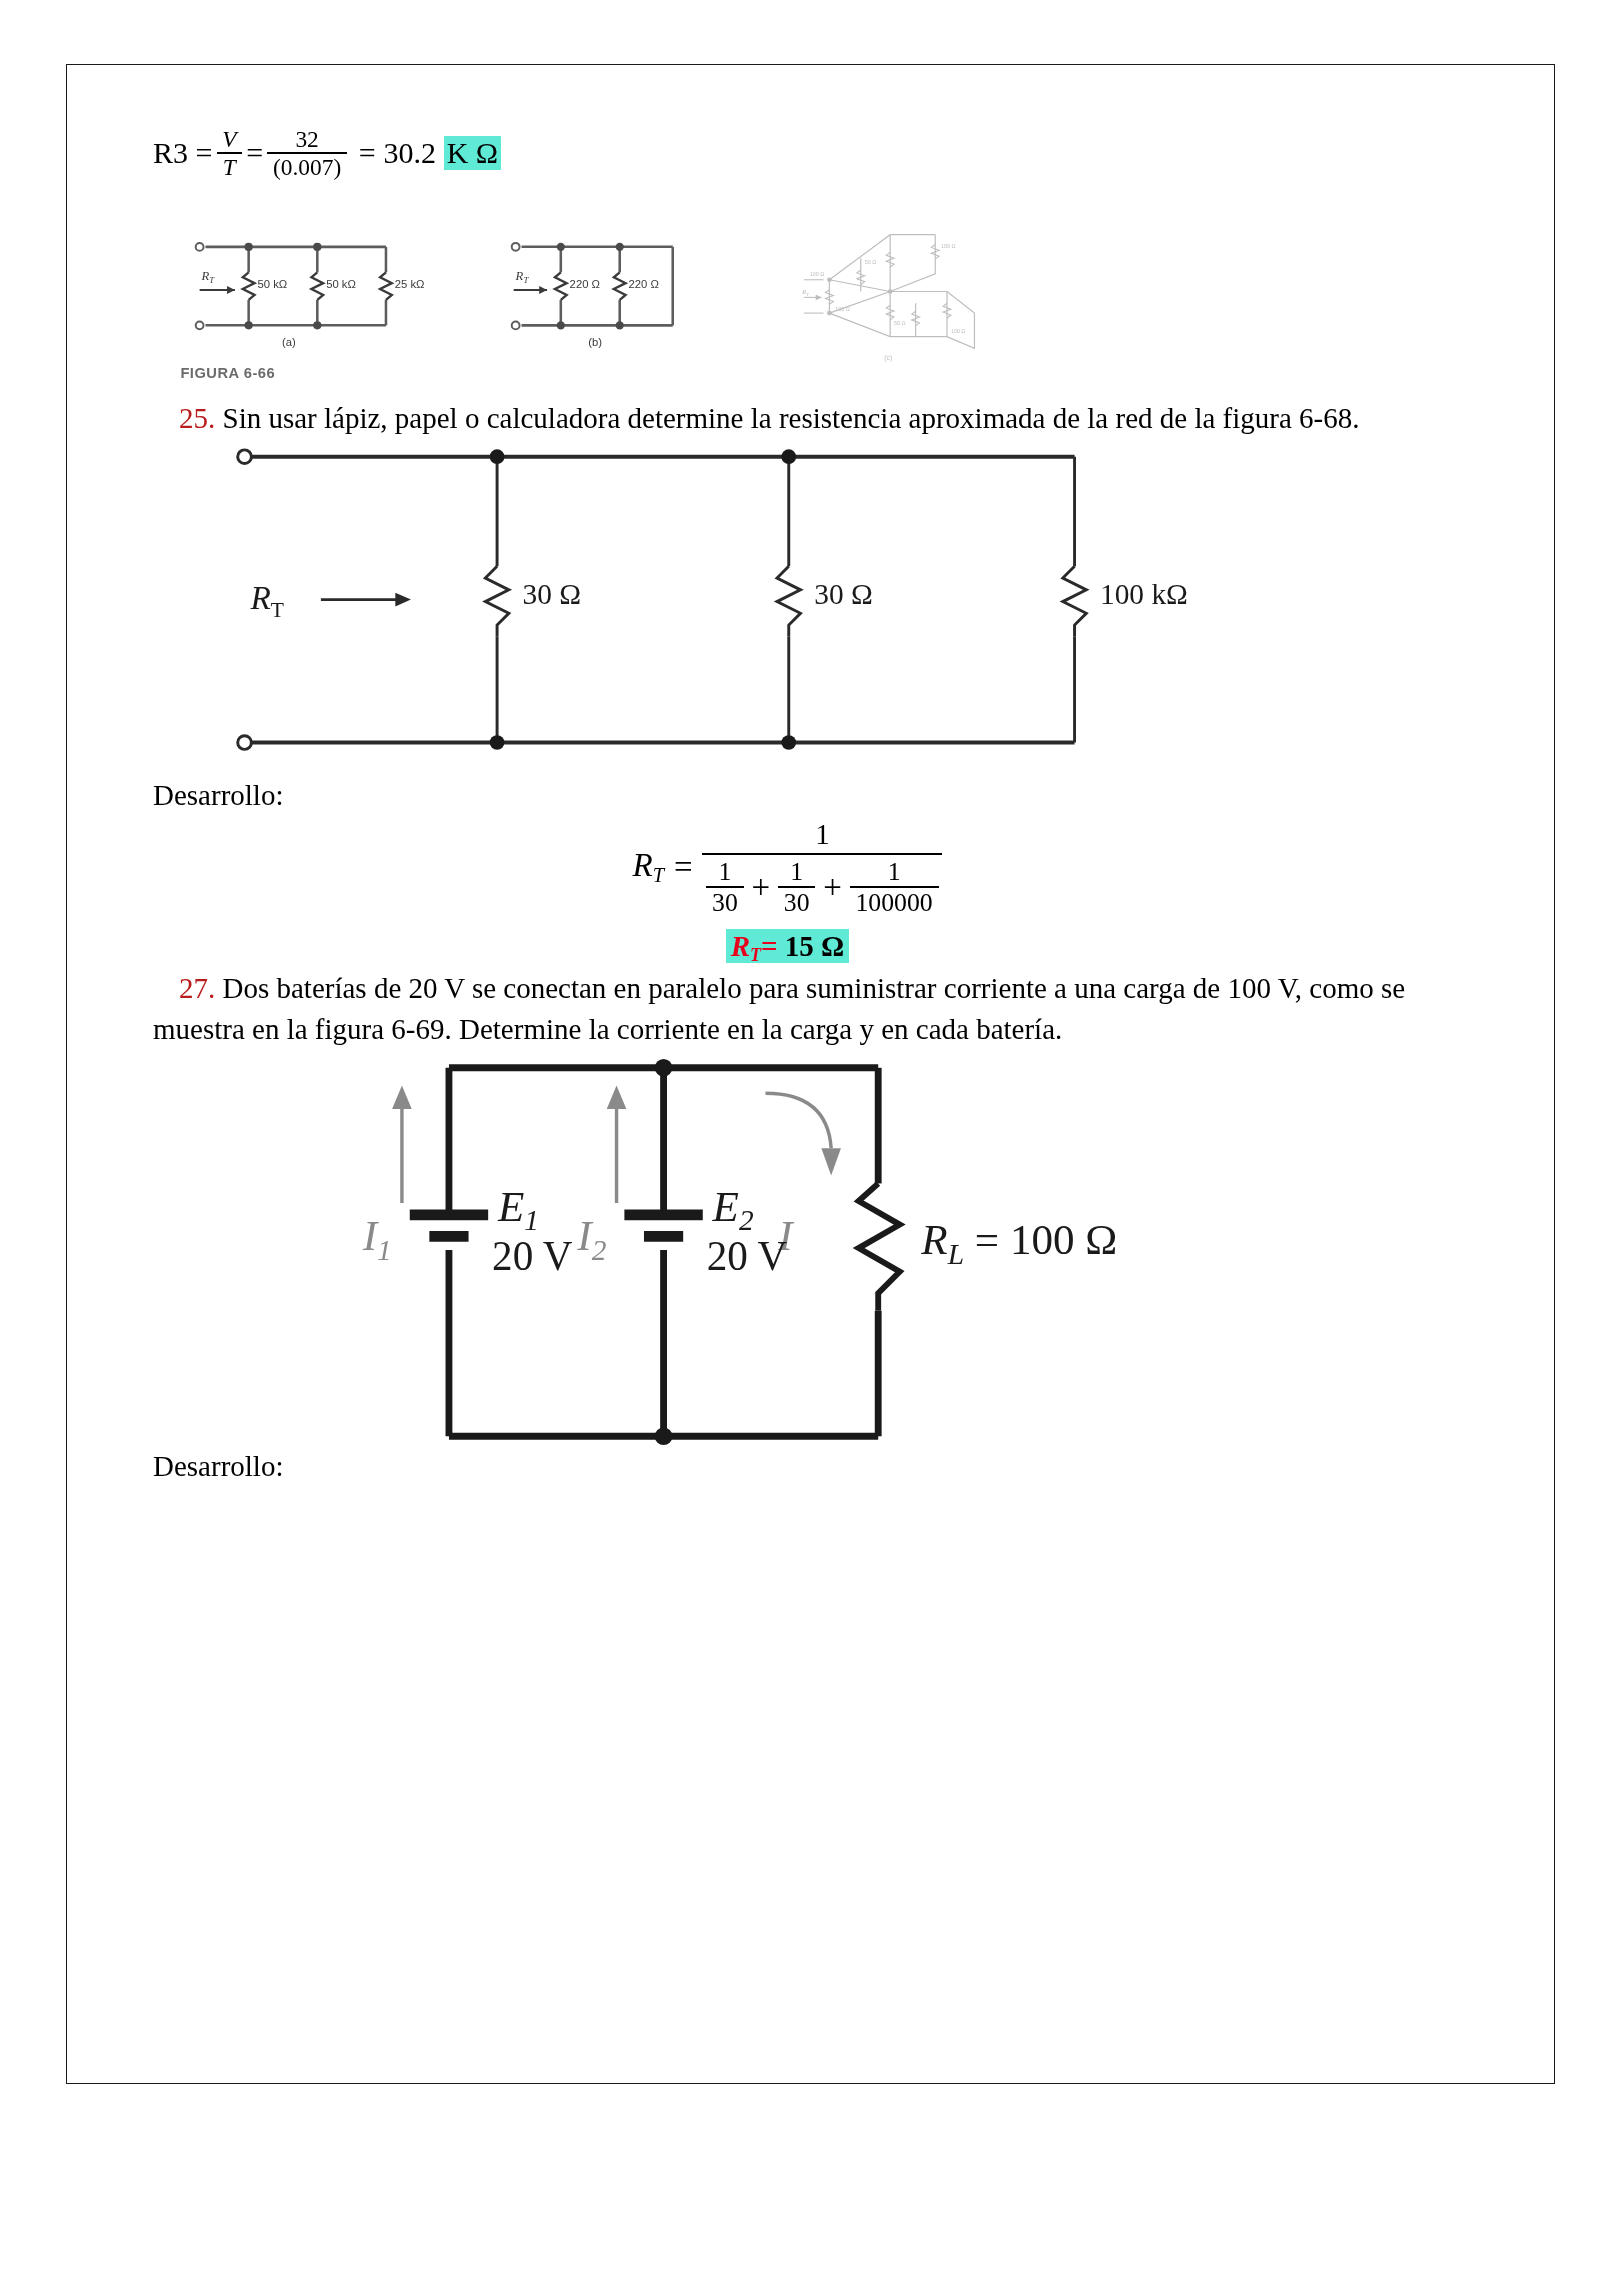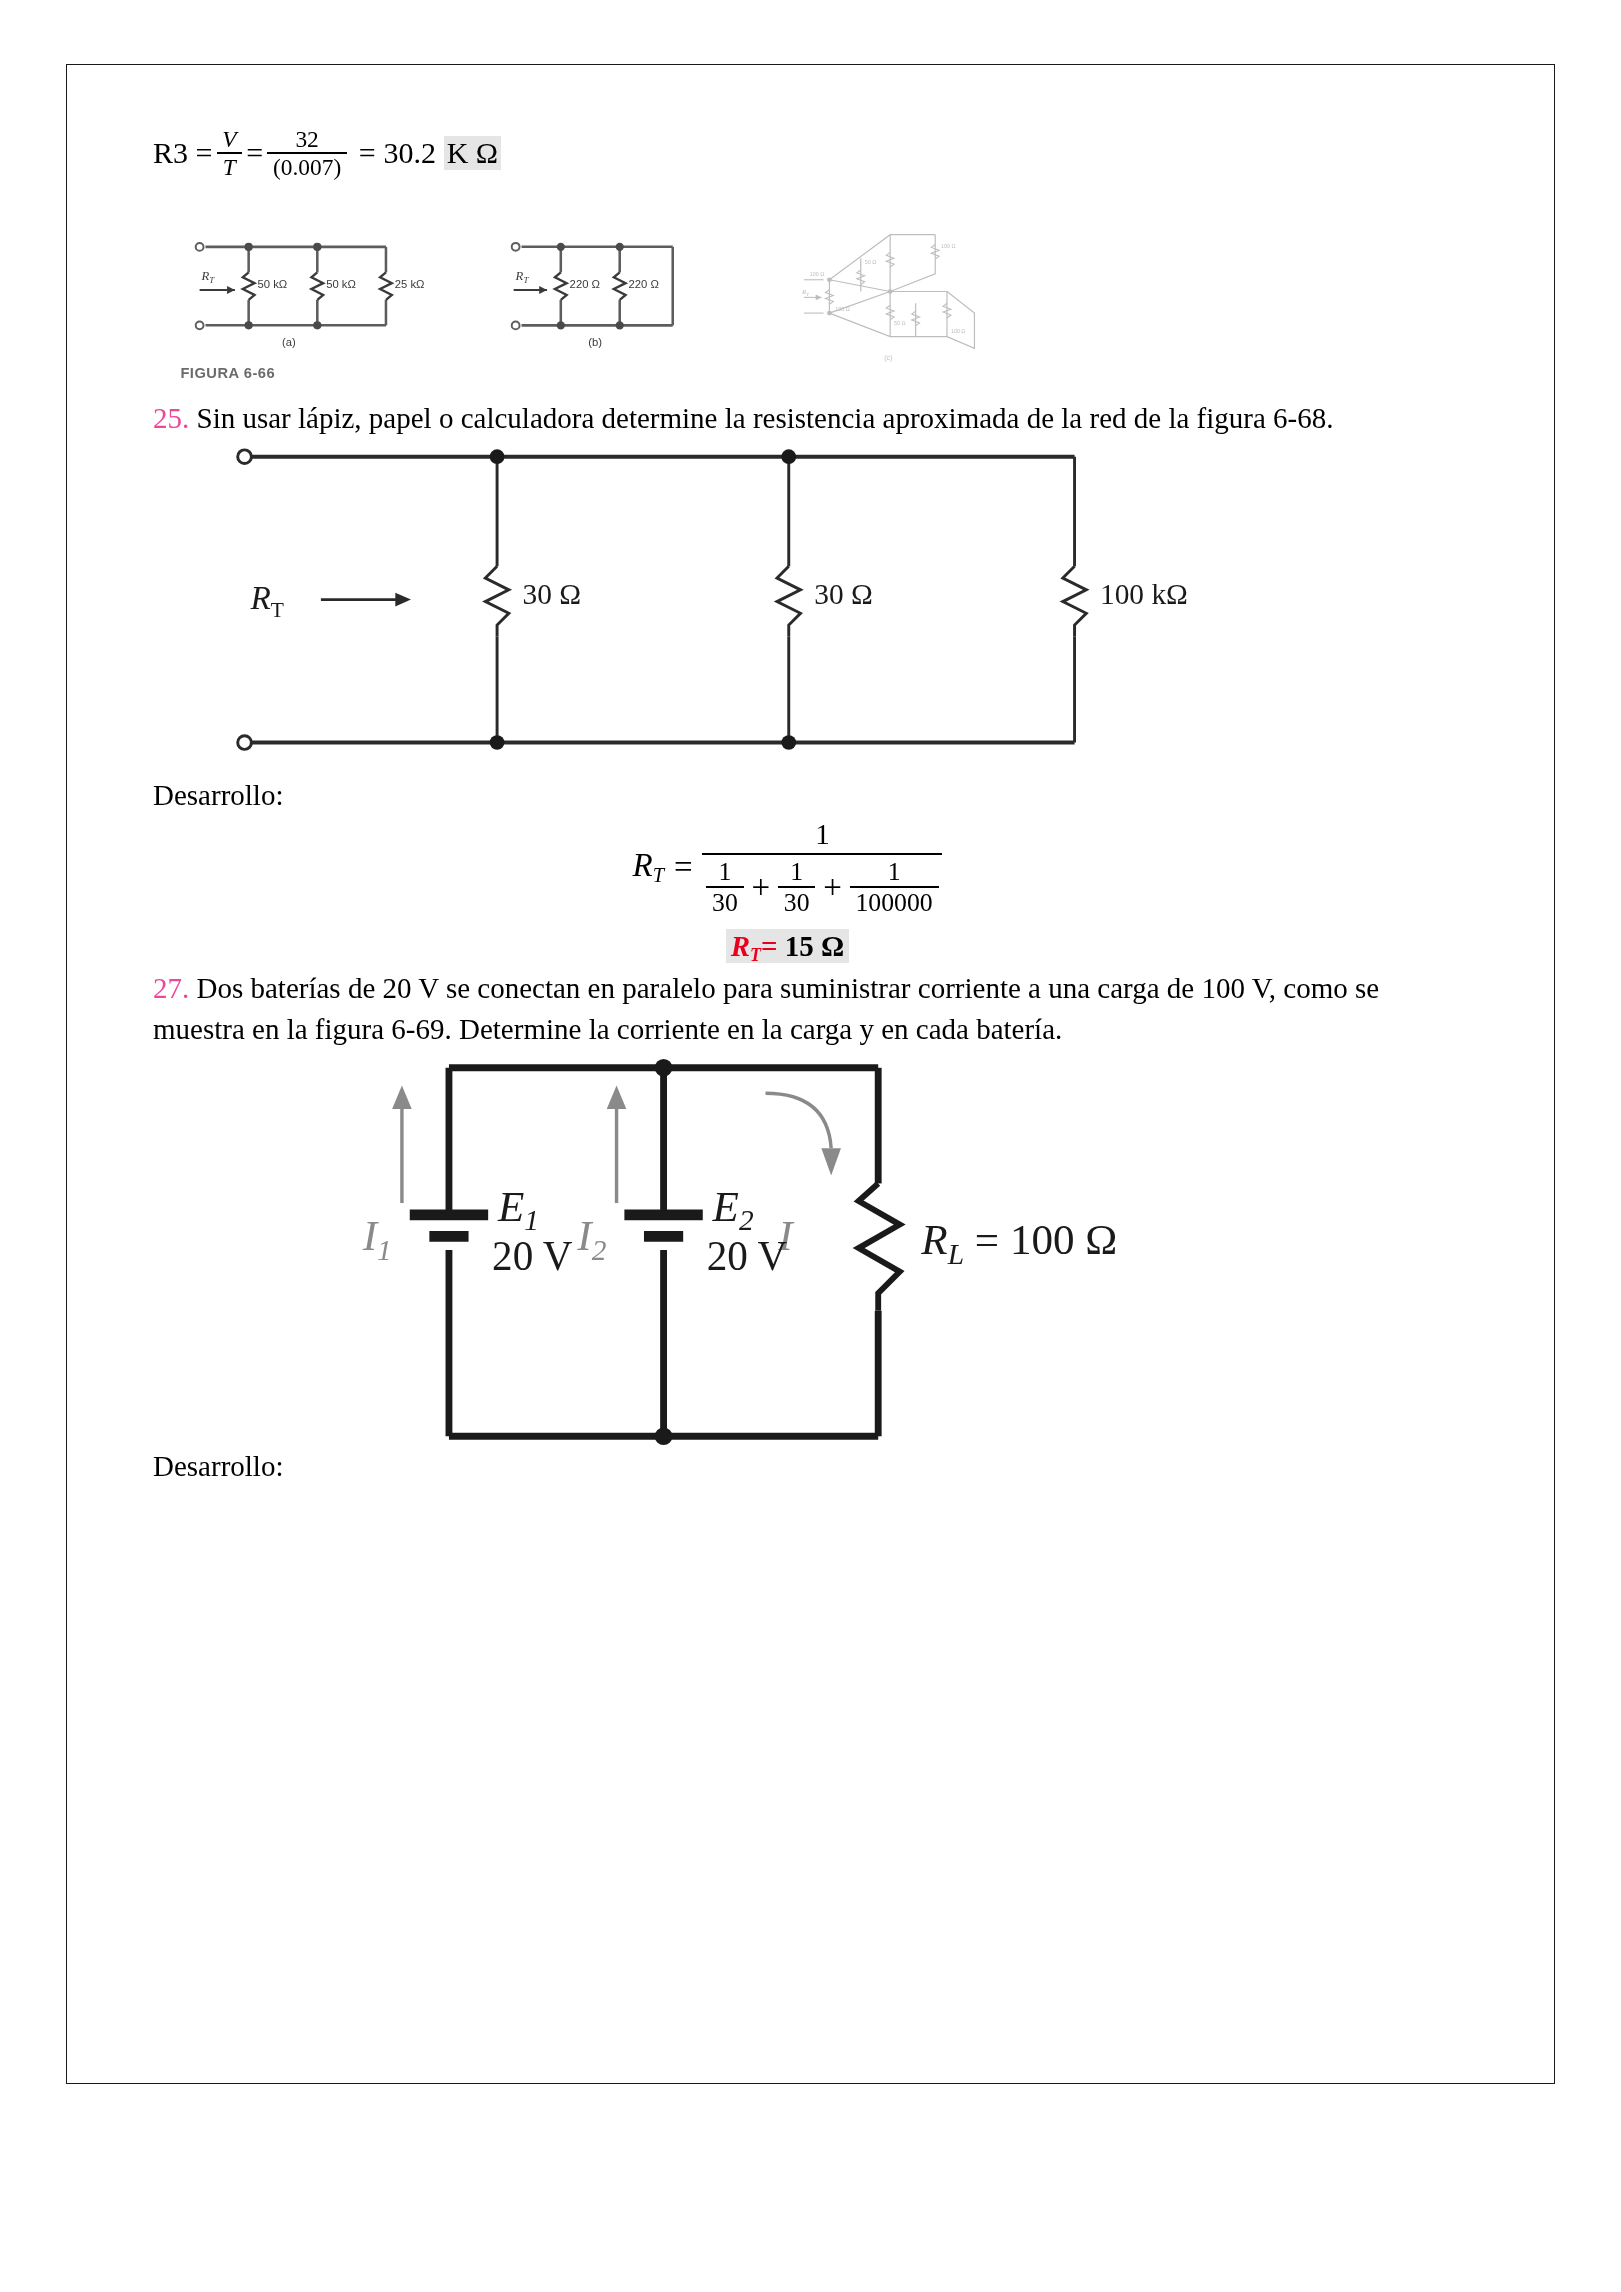--- a/index.html
+++ b/index.html
@@ -32,22 +32,22 @@
     width: 1269px;
   }
 
   
   .para {
     font-size: 29px;
     line-height: 1.42;
     text-align: left;
     margin: 0;
   }
-  .num-red { color: #ec4899; }
-  .hl { background: #e5e5e5; }
+  .num-red { color: #b91c1c; margin-left: 26px; }
+  .hl { background: #5eead4; }
 
   
   .mathline {
     display: flex;
     align-items: center;
     font-size: 30px;
     font-family: "Liberation Serif", serif;
   }
   .frac {
     display: inline-flex;

